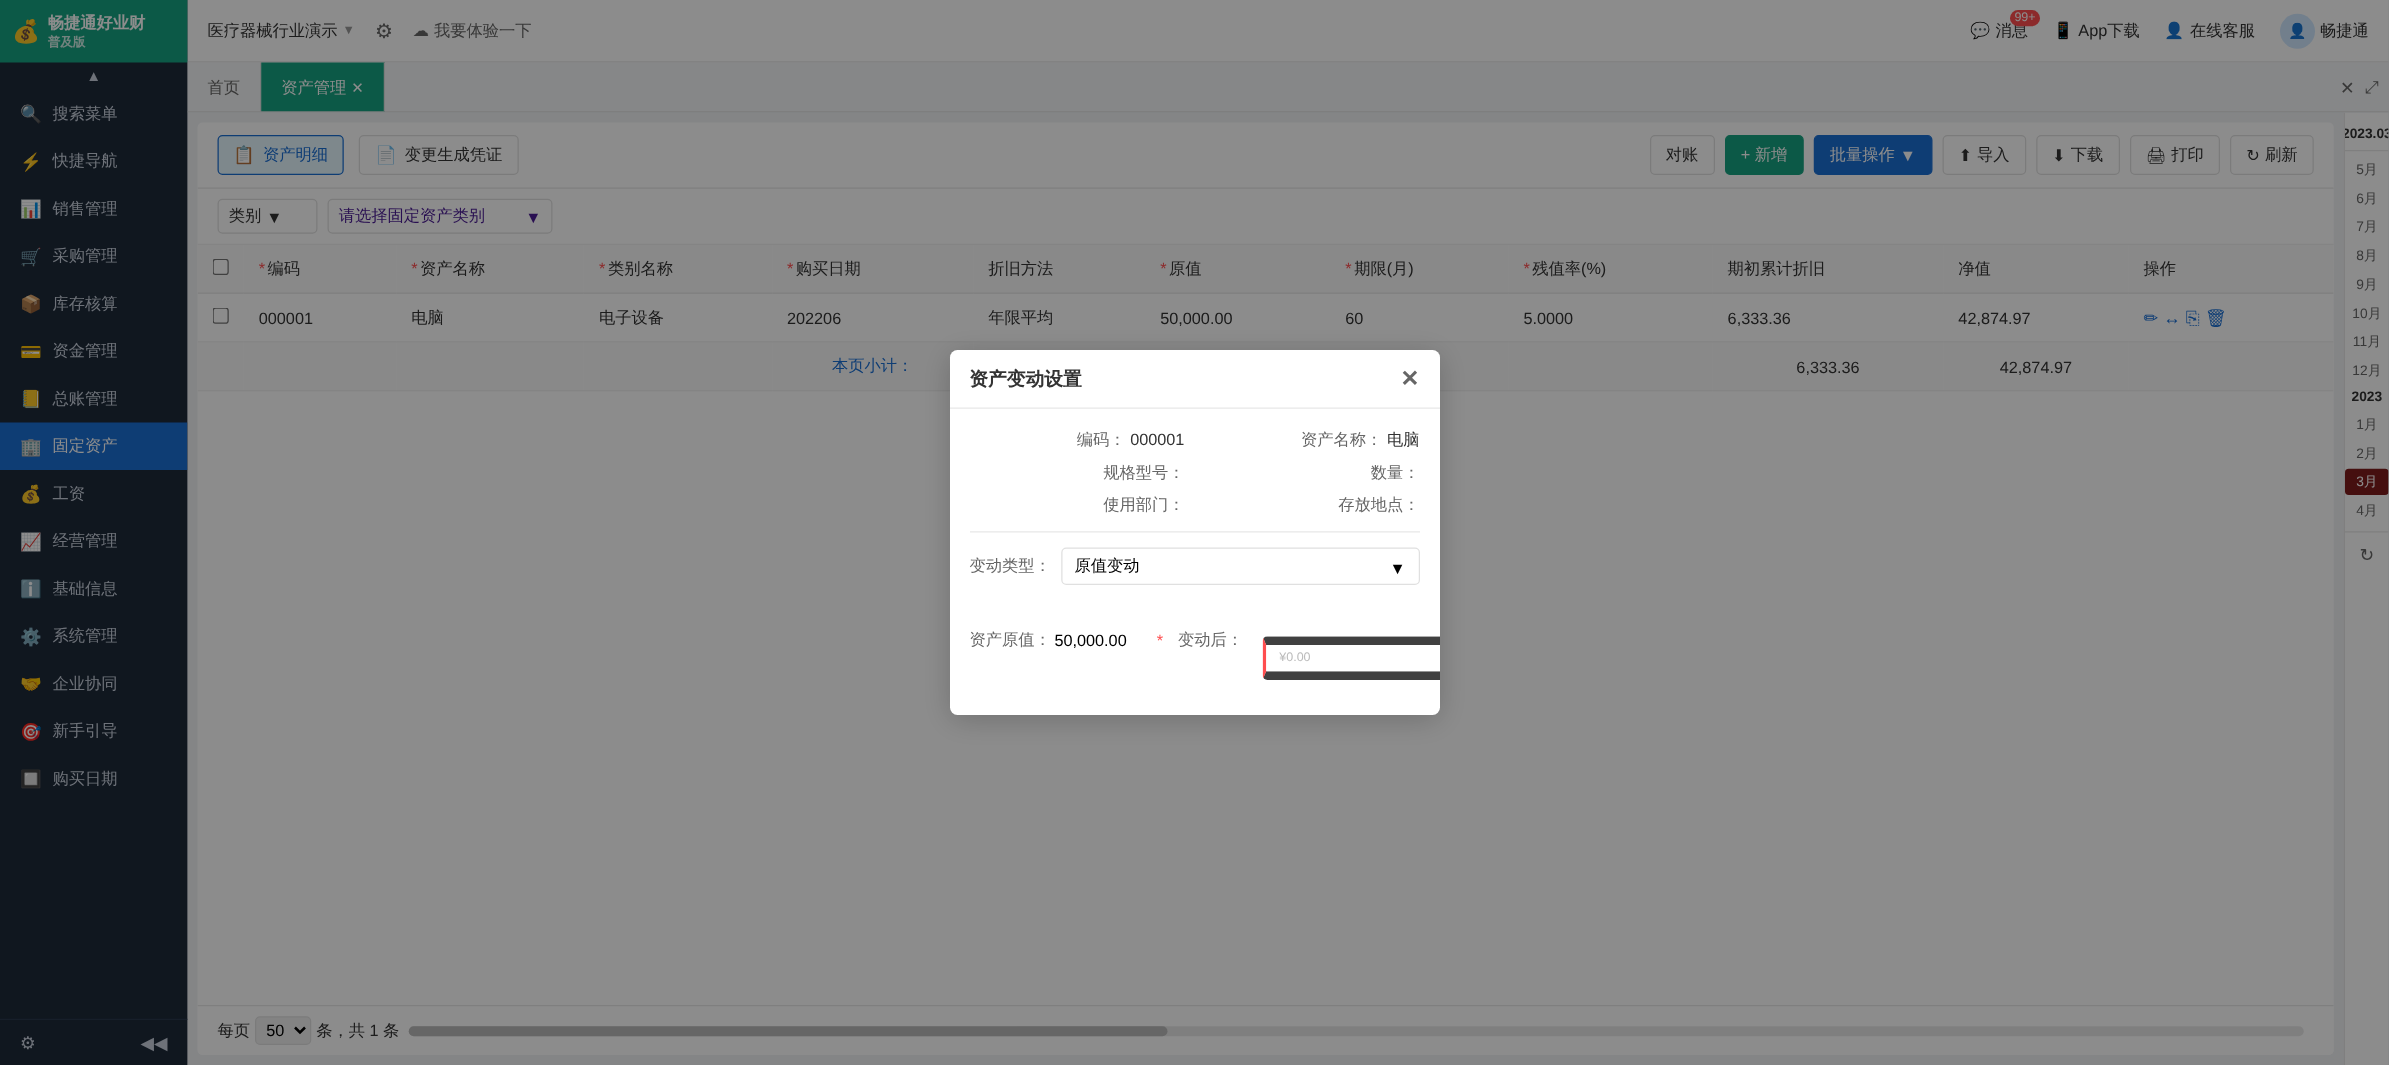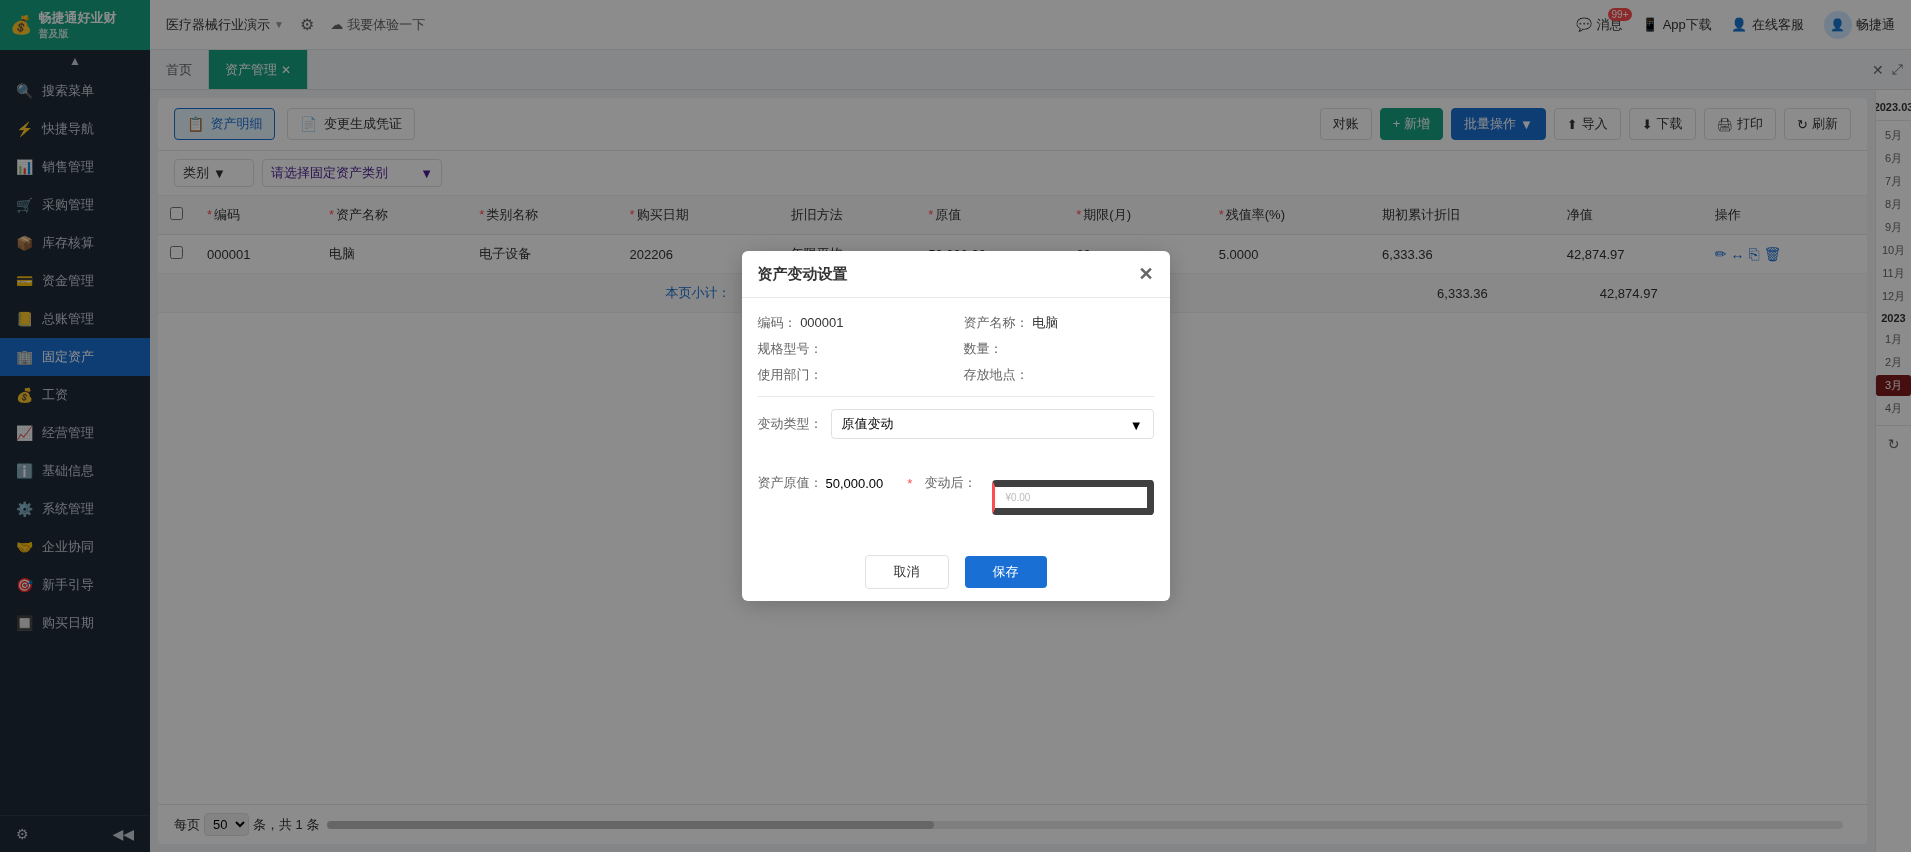--- a/index.html
+++ b/index.html
@@ -365,21 +365,21 @@
       z-index: 100;
       display: flex;
       align-items: center;
       justify-content: center;
     }
 
     
     .dialog {
       background: white;
       border-radius: 6px;
-      width: 428px;
+      width: 392px;
       box-shadow: 0 4px 24px rgba(0,0,0,0.2);
       overflow: hidden;
     }
     .dialog-header {
       display: flex;
       align-items: center;
       justify-content: space-between;
       padding: 12px 16px;
       border-bottom: 1px solid #e8e8e8;
       font-size: 15px;
@@ -389,21 +389,21 @@
     .dialog-close { cursor: pointer; color: #666; font-size: 18px; }
     .dialog-body { padding: 16px; }
     .dialog-info-grid {
       display: grid;
       grid-template-columns: 1fr 1fr;
       gap: 8px 16px;
       margin-bottom: 12px;
       padding-bottom: 12px;
       border-bottom: 1px solid #e8e8e8;
     }
-    .dialog-info-item { font-size: 13px; color: #333; }
+    .dialog-info-item { font-size: 13px; color: #333; text-align: right; }
     .dialog-info-label { color: #666; }
     .dialog-field {
       display: flex;
       align-items: center;
       gap: 8px;
       margin-bottom: 12px;
       font-size: 13px;
     }
     .dialog-field label { color: #666; white-space: nowrap; min-width: 60px; }
     .dialog-select {
@@ -783,18 +783,14 @@
 
       <div class="dialog-field">
         <label>资产原值：</label>
         <span style="margin-right:16px;">50,000.00</span>
         <span style="color:#ff4d4f;margin-right:4px;">*</span>
         <label>变动后：</label>
         <input type="text" class="dialog-input dialog-input-required" placeholder="¥0.00" style="">
       </div>
     </div>
 
-    <div class="dialog-footer">
-      <button class="btn-cancel">取消</button>
-      <button class="btn-save">保存</button>
-    </div>
   </div>
 </div>
 
 </body></html>

